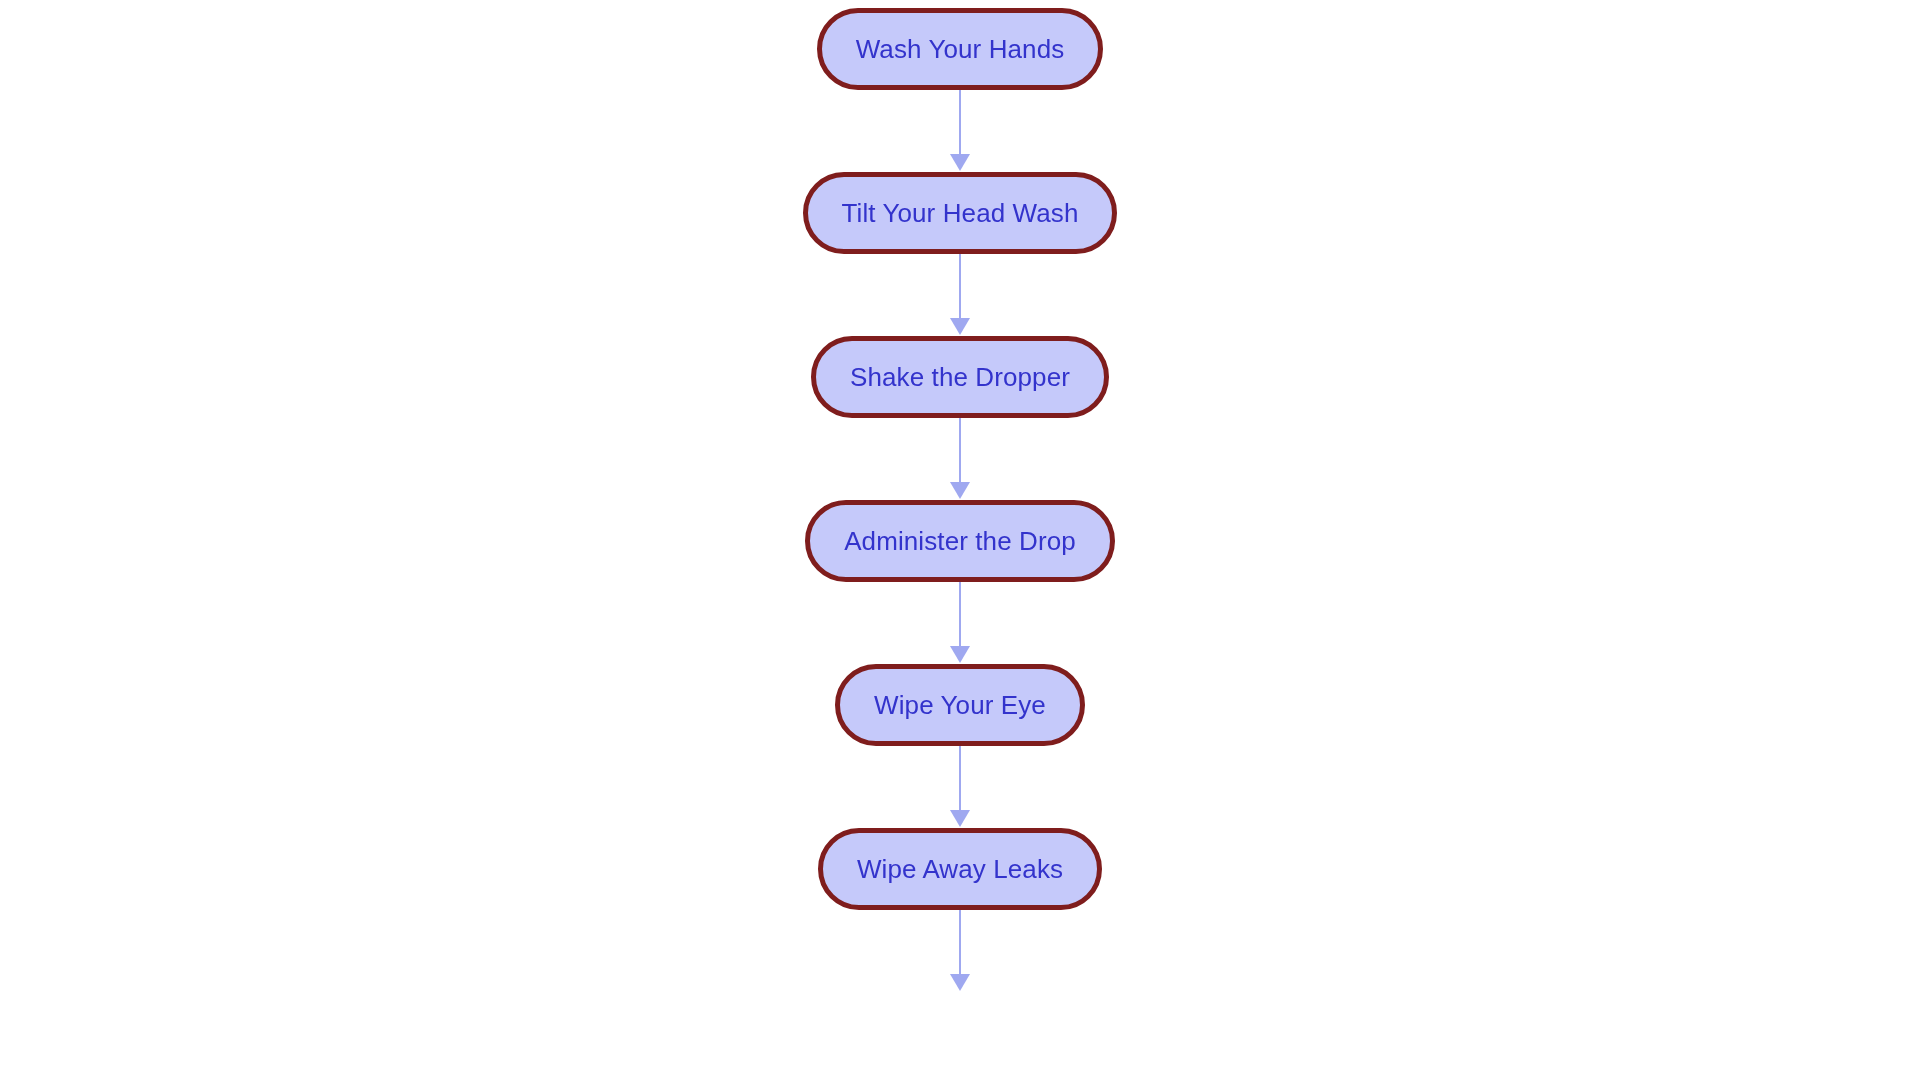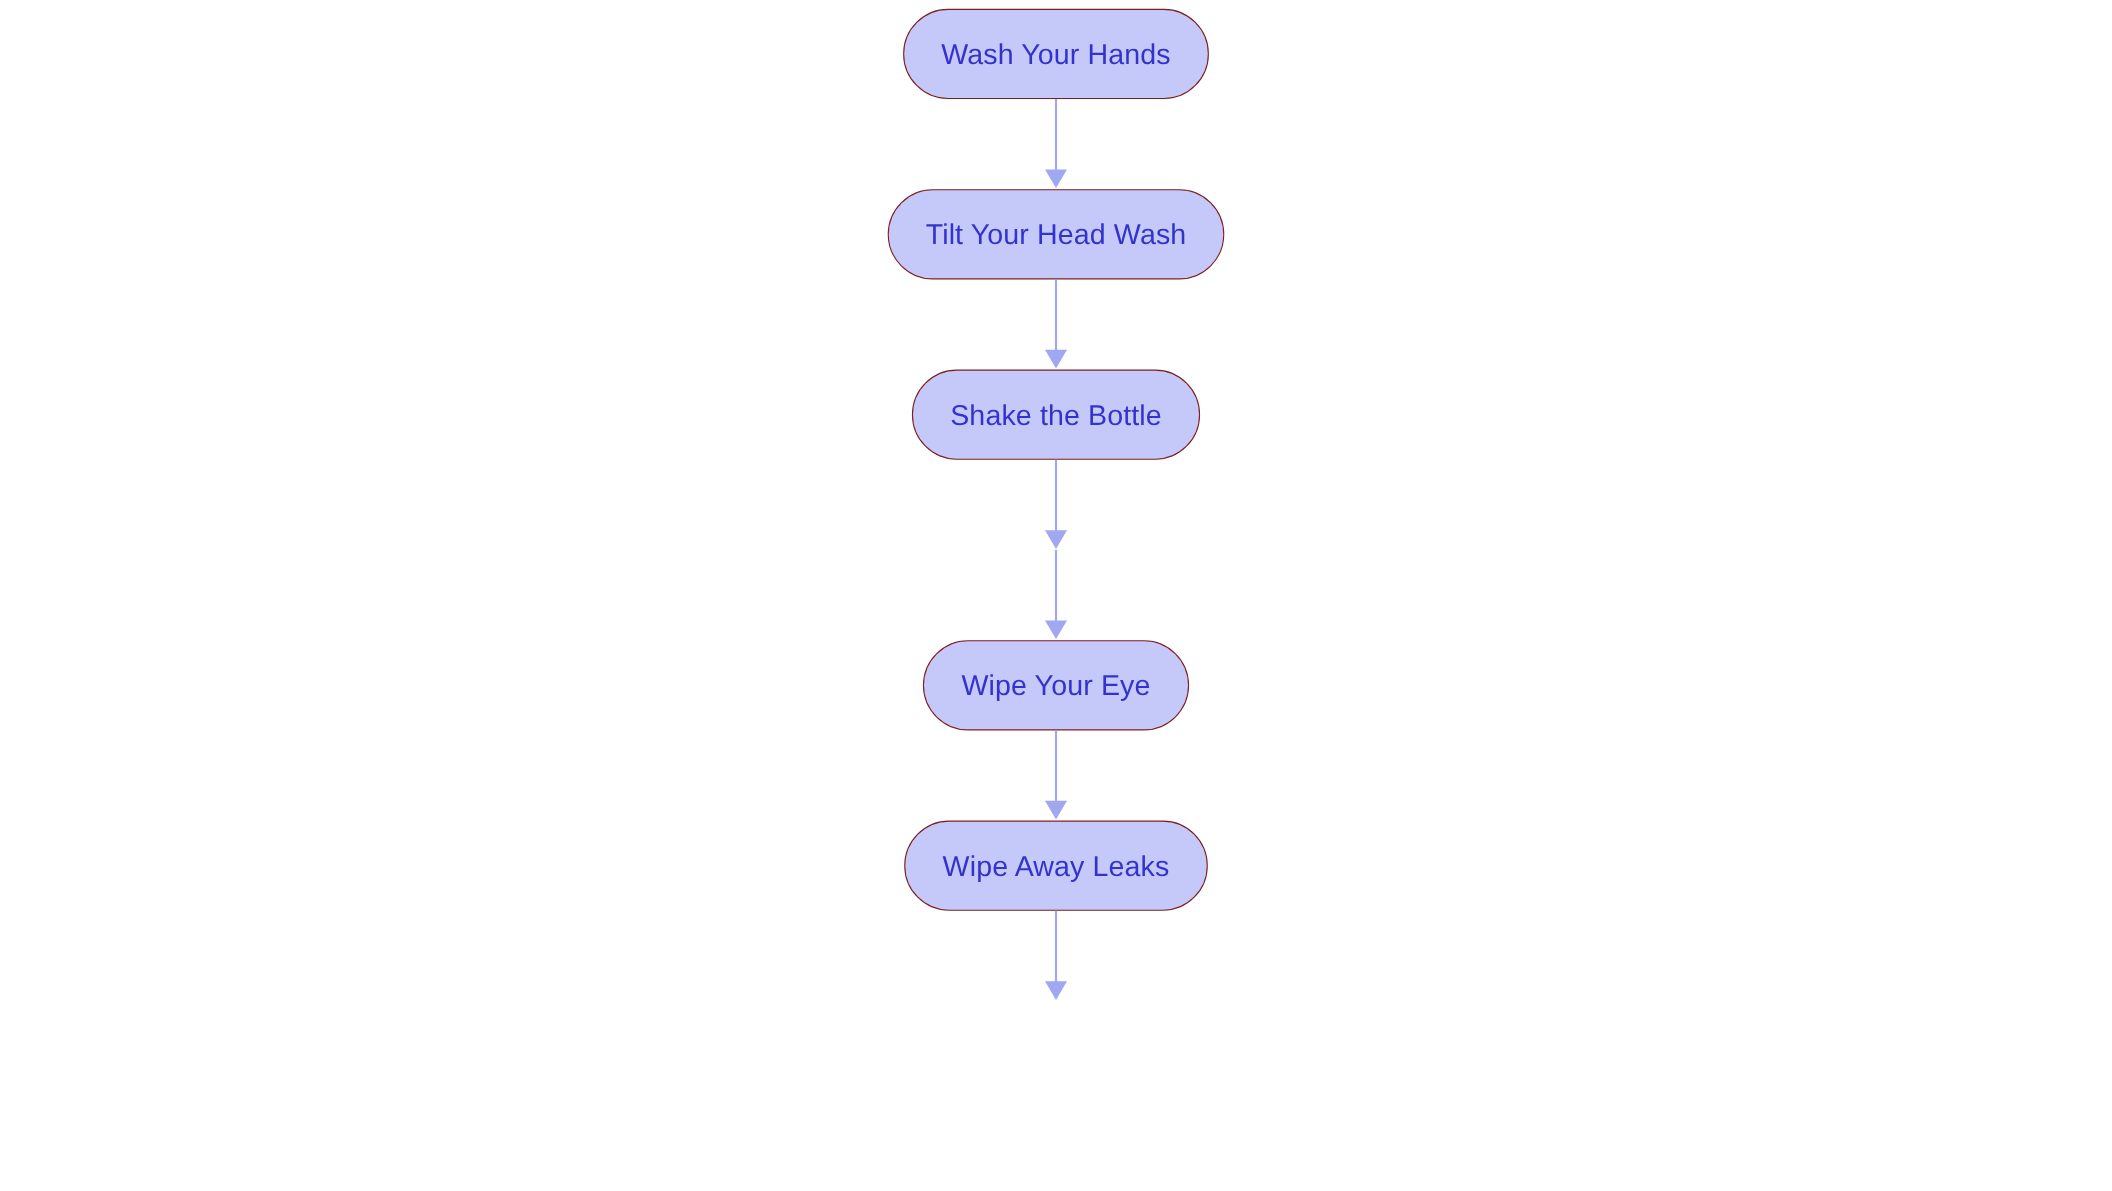--- a/index.html
+++ b/index.html
@@ -30,21 +30,21 @@
     display: flex;
     flex-direction: column;
     align-items: center;
   }
 
   .node {
     box-sizing: border-box;
     height: 82px;
     border-radius: 41px;
     background: #c5c9fa;
-    border: 1px solid #7f1d1d;
+    border: 5px solid #7f1d1d;
     display: flex;
     align-items: center;
     justify-content: center;
     padding: 0 34px;
     white-space: nowrap;
   }
 
   .node-label {
     color: #3333cc;
     font-family: "Liberation Sans", sans-serif;
@@ -102,28 +102,31 @@
     <div class="node">
       <span class="node-label">Tilt Your Head Wash</span>
     </div>
 
     <div class="connector">
       <div class="connector-line"></div>
       <div class="connector-arrowhead"></div>
     </div>
 
     <div class="node">
-      <span class="node-label">Shake the Bottle</span>
+      <span class="node-label">Shake the Dropper</span>
     </div>
 
     <div class="connector">
       <div class="connector-line"></div>
       <div class="connector-arrowhead"></div>
     </div>
 
+    <div class="node">
+      <span class="node-label">Administer the Drop</span>
+    </div>
 
     <div class="connector">
       <div class="connector-line"></div>
       <div class="connector-arrowhead"></div>
     </div>
 
     <div class="node">
       <span class="node-label">Wipe Your Eye</span>
     </div>
 

